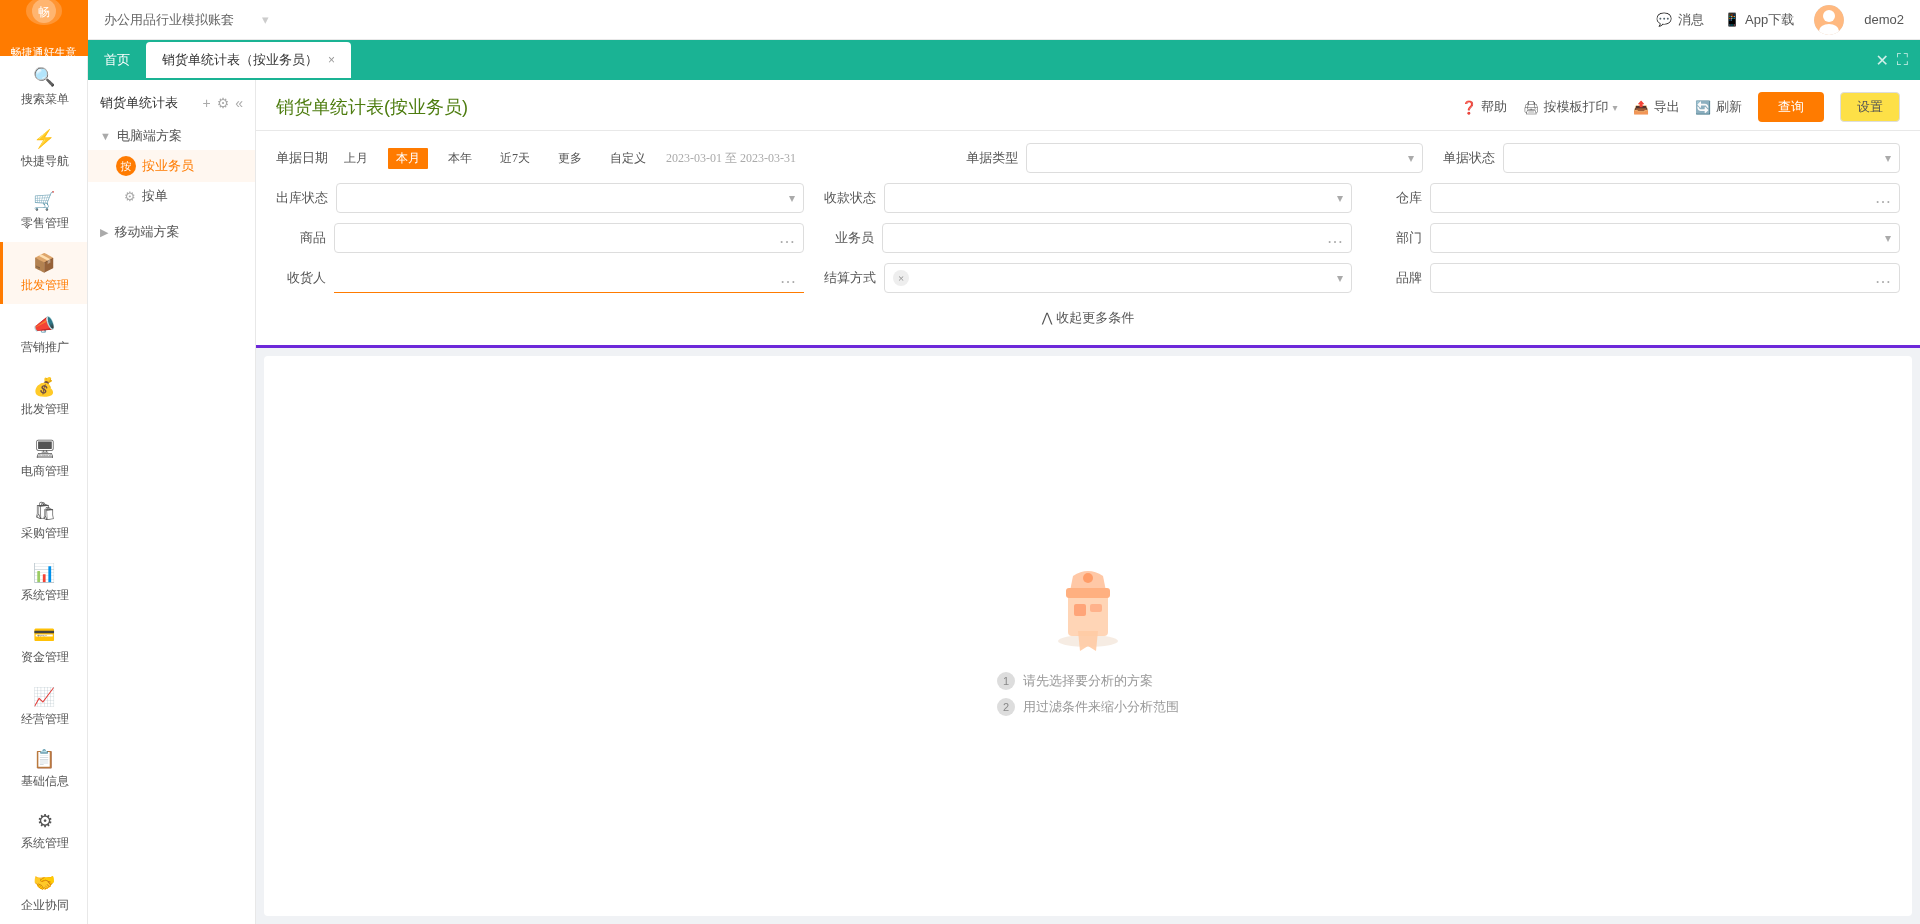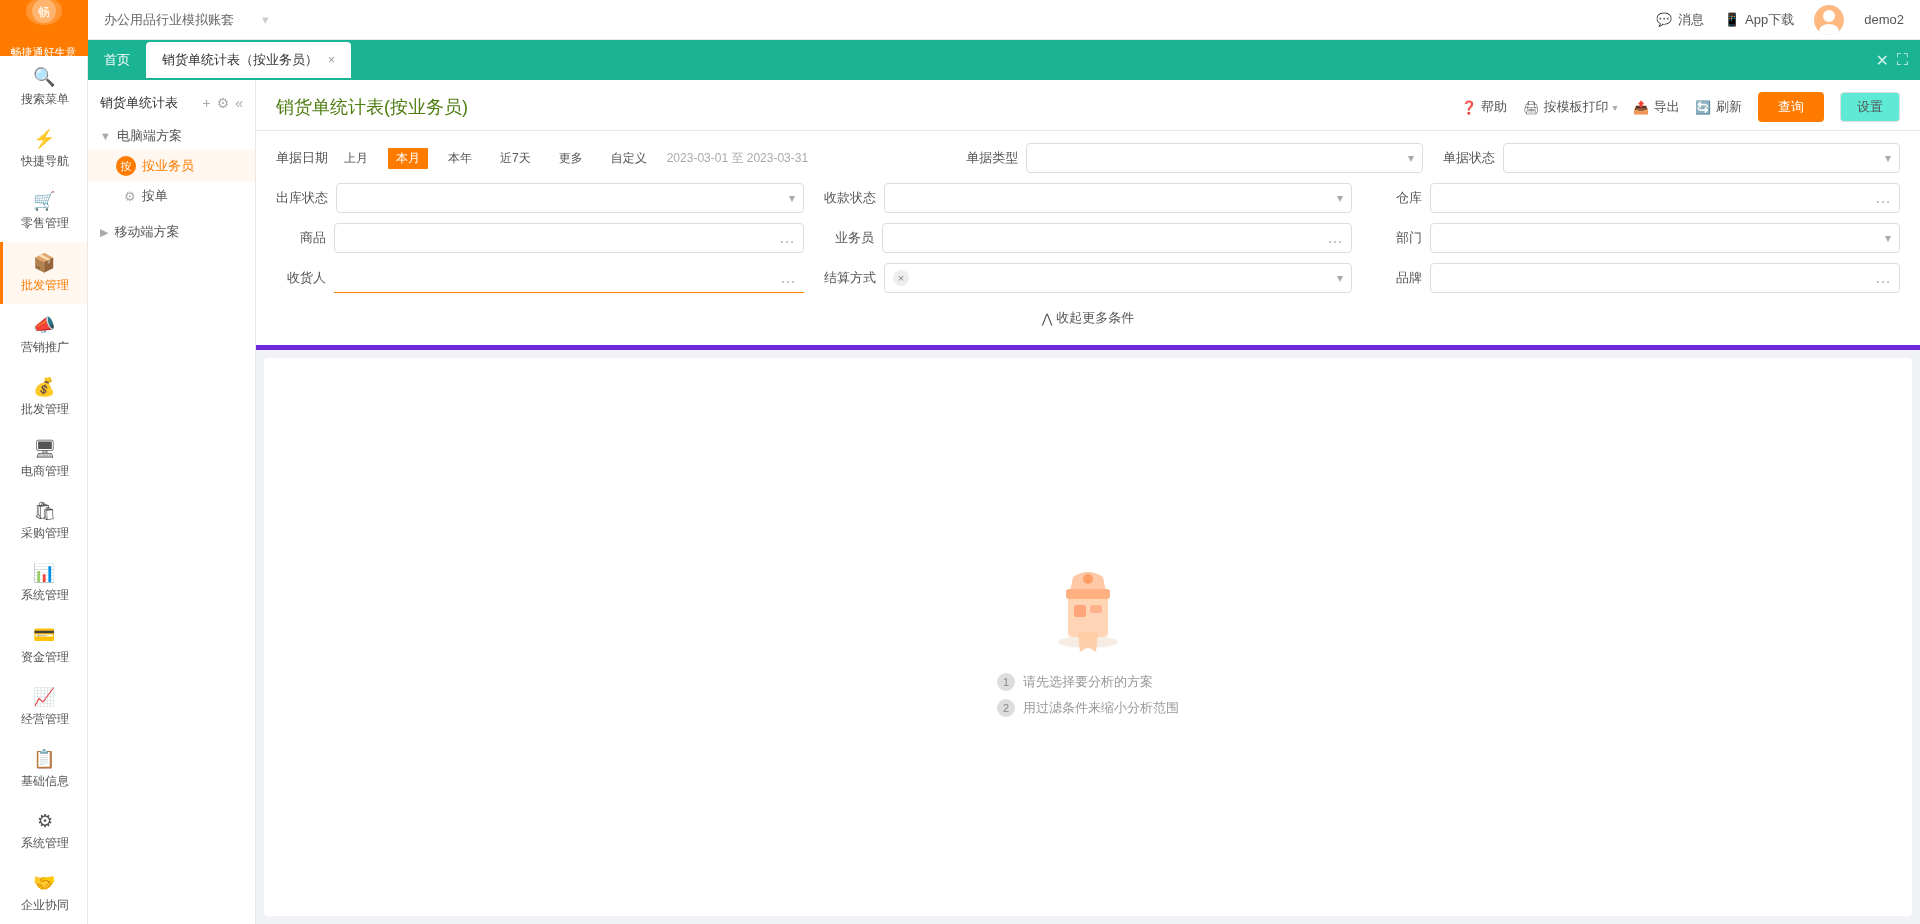--- a/index.html
+++ b/index.html
@@ -55,24 +55,24 @@
 
     
     .right-content { flex: 1; display: flex; flex-direction: column; overflow: hidden; }
 
     
     .page-title-bar { background: #fff; padding: 12px 20px 8px; border-bottom: 1px solid #e8e8e8; display: flex; align-items: center; justify-content: space-between; }
     .page-title { font-size: 18px; color: #4d7c0f; font-weight: 500; }
     .page-actions { display: flex; align-items: center; gap: 16px; }
     .page-action-btn { display: flex; align-items: center; gap: 4px; color: #555; font-size: 13px; cursor: pointer; }
     .page-action-primary { background: #ff7b00; color: #fff; border: none; padding: 6px 20px; border-radius: 4px; font-size: 13px; cursor: pointer; }
-    .page-action-secondary { background: #5eead4; color: #555; border: 1px solid #ddd; padding: 5px 16px; border-radius: 4px; font-size: 13px; cursor: pointer; }
-
-    
-    .filter-area { background: #fff; padding: 12px 20px; border-bottom: 5px solid #6d28d9; }
+    .page-action-secondary { background: #fde047; color: #555; border: 1px solid #ddd; padding: 5px 16px; border-radius: 4px; font-size: 13px; cursor: pointer; }
+
+    
+    .filter-area { background: #fff; padding: 12px 20px; border-bottom: 3px solid #6d28d9; font-family: Liberation Serif, serif; }
     .filter-row { display: flex; align-items: center; margin-bottom: 10px; gap: 20px; }
     .filter-row:last-child { margin-bottom: 0; }
     .filter-item { display: flex; align-items: center; flex: 1; gap: 8px; min-width: 0; }
     .filter-label { color: #555; font-size: 13px; white-space: nowrap; min-width: 50px; text-align: right; }
     .filter-control { flex: 1; border: 1px solid #ddd; border-radius: 4px; padding: 5px 8px; font-size: 13px; color: #333; display: flex; align-items: center; justify-content: space-between; cursor: pointer; background: #fff; position: relative; }
     .filter-control-underline { flex: 1; border: none; border-bottom: 1px solid #ff7b00; padding: 5px 8px; font-size: 13px; color: #333; display: flex; align-items: center; justify-content: space-between; cursor: pointer; background: #fff; }
     .filter-dots { color: #aaa; font-size: 16px; }
     .date-quick-btns { display: flex; gap: 12px; align-items: center; }
     .date-quick-btn { padding: 2px 8px; font-size: 12px; color: #555; cursor: pointer; border-radius: 3px; }
     .date-quick-btn.active { background: #ff7b00; color: #fff; border-radius: 1px; }

